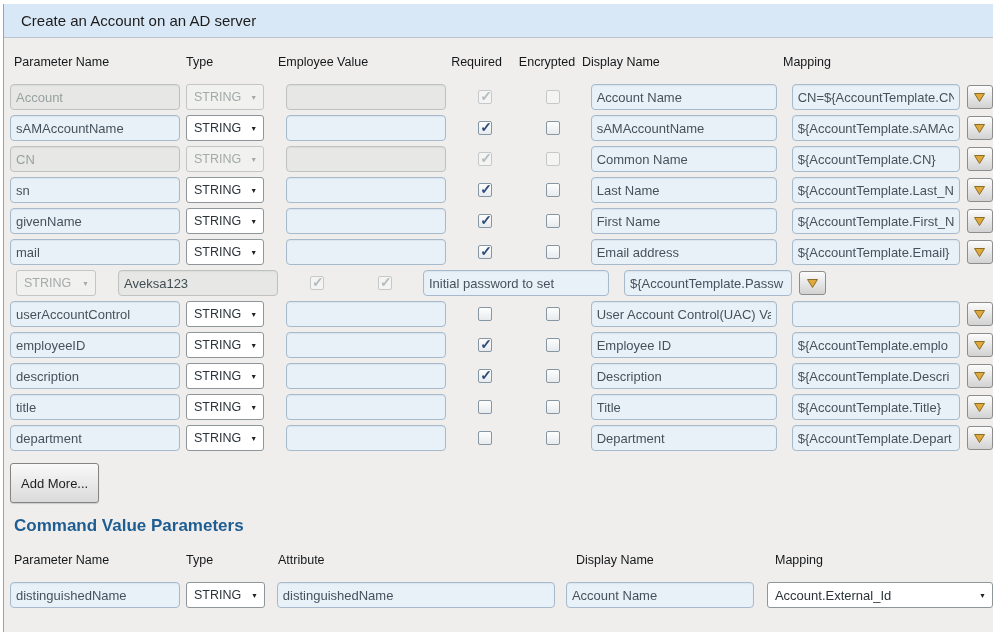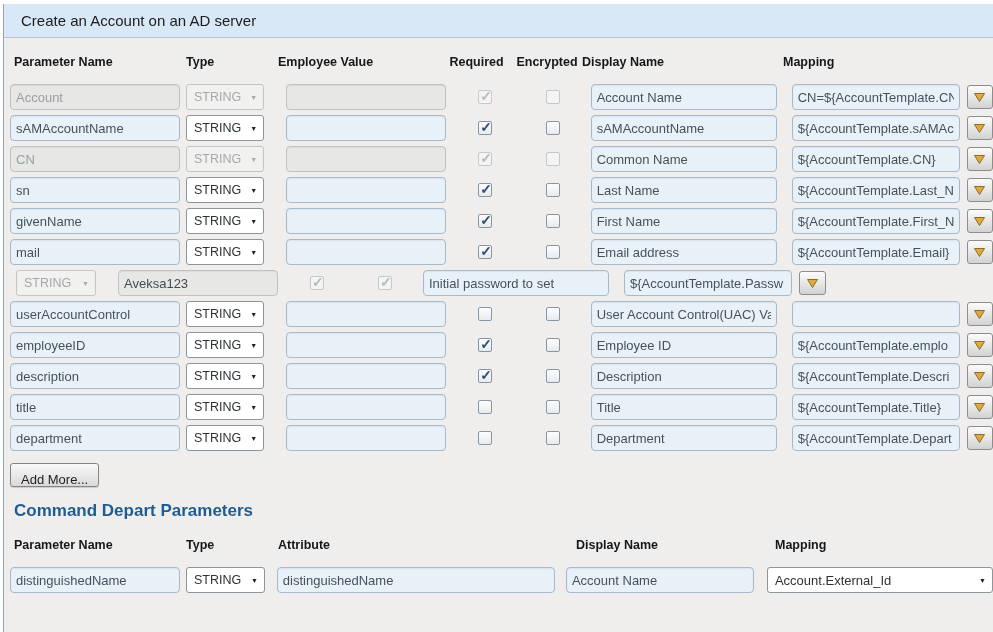--- a/index.html
+++ b/index.html
@@ -5,21 +5,21 @@
   * { box-sizing: border-box; }
   html,body { margin:0; padding:0; background:#fbfbfb; font-family:"Liberation Sans",sans-serif; }
   .page { position:relative; width:993px; height:632px; background:#ffffff; overflow:hidden; }
   .panel { position:absolute; left:3px; top:4px; width:990px; height:628px;
            border-left:1px solid #93a4b2; background:#f0eeec; }
   .titlebar { height:34px; background:#d9e8f7; border-bottom:1px solid #b9c6d2;
               display:flex; align-items:center; padding-left:17px;
               font-size:15px; color:#1c1c1c; }
   .content { padding-left:6px; }
   .sec-heading { font-size:17px; font-weight:bold; color:#1e5d92; margin:13px 0 0 4px; }
-  .hdr { display:flex; margin-top:17px; font-size:12.5px; font-weight:bold; color:#15181b; }
+  .hdr { display:flex; margin-top:17px; font-size:12.5px; font-weight:normal; color:#15181b; }
   .hdr span { display:block; }
   .hc-param   { width:170px; padding-left:4px; }
   .hc-type    { width:80px;  margin-left:6px; }
   .hc-default { width:160px; margin-left:12px; }
   .hc-req     { width:65px;  margin-left:6px; text-align:center; }
   .hc-enc     { width:68px;  margin-left:4px; text-align:center; }
   .hc-display { width:186px; margin-left:1px; }
   .hc-mapping { margin-left:15px; }
   .hc-oattr   { width:283px; margin-left:12px; }
   .hc-odisplay{ width:190px; margin-left:11px; padding-left:4px; }
@@ -57,21 +57,21 @@
         font-size:14px; font-weight:bold; color:#2e4d7b; }
   .cb.dis { border-color:#c6c9cb; background:#f4f4f2; }
   .cb.dis.checked::after { color:#b4bcc2; }
 
   .mapbtn { width:27px; height:24px; margin-left:7px; margin-top:1px; padding:0;
             border:1px solid #8d8d8d; border-radius:3px;
             background:linear-gradient(#fcfcfc,#d2d2d2);
             display:flex; align-items:center; justify-content:center; cursor:pointer; }
 
   .addmore-wrap { margin-top:12px; }
-  .addmore { height:24px; padding:8px 10px; font-size:13px; color:#1f1f1f; font-family:inherit;
+  .addmore { height:40px; padding:8px 10px; font-size:13px; color:#1f1f1f; font-family:inherit;
              background:linear-gradient(#f9f9f9,#dadada); border:1px solid #848484;
              border-radius:3px; box-shadow:0 1px 1px rgba(0,0,0,.15); cursor:pointer; }
 </style>
 </head>
 <body>
 
 <div class="page">
   <div class="panel">
 
     <div class="titlebar">
@@ -294,21 +294,21 @@
                 <polygon points="0.5,0.5 10.5,0.5 5.5,8.5" fill="#DFA93D" stroke="#8a6d26"></polygon>
               </svg>
             </button>
           </div>
         </div>
 
       <div class="addmore-wrap">
         <button class="addmore" type="button">Add More...</button>
       </div>
 
-      <div class="sec-heading">Command Depart Parameters</div>
+      <div class="sec-heading">Command Value Parameters</div>
 
       <div class="hdr">
         <span class="hc-param">Parameter Name</span>
         <span class="hc-type">Type</span>
         <span class="hc-oattr">Attribute</span>
         <span class="hc-odisplay">Display Name</span>
         <span class="hc-omapping">Mapping</span>
       </div>
 
       <div class="rows" id="output-rows">

